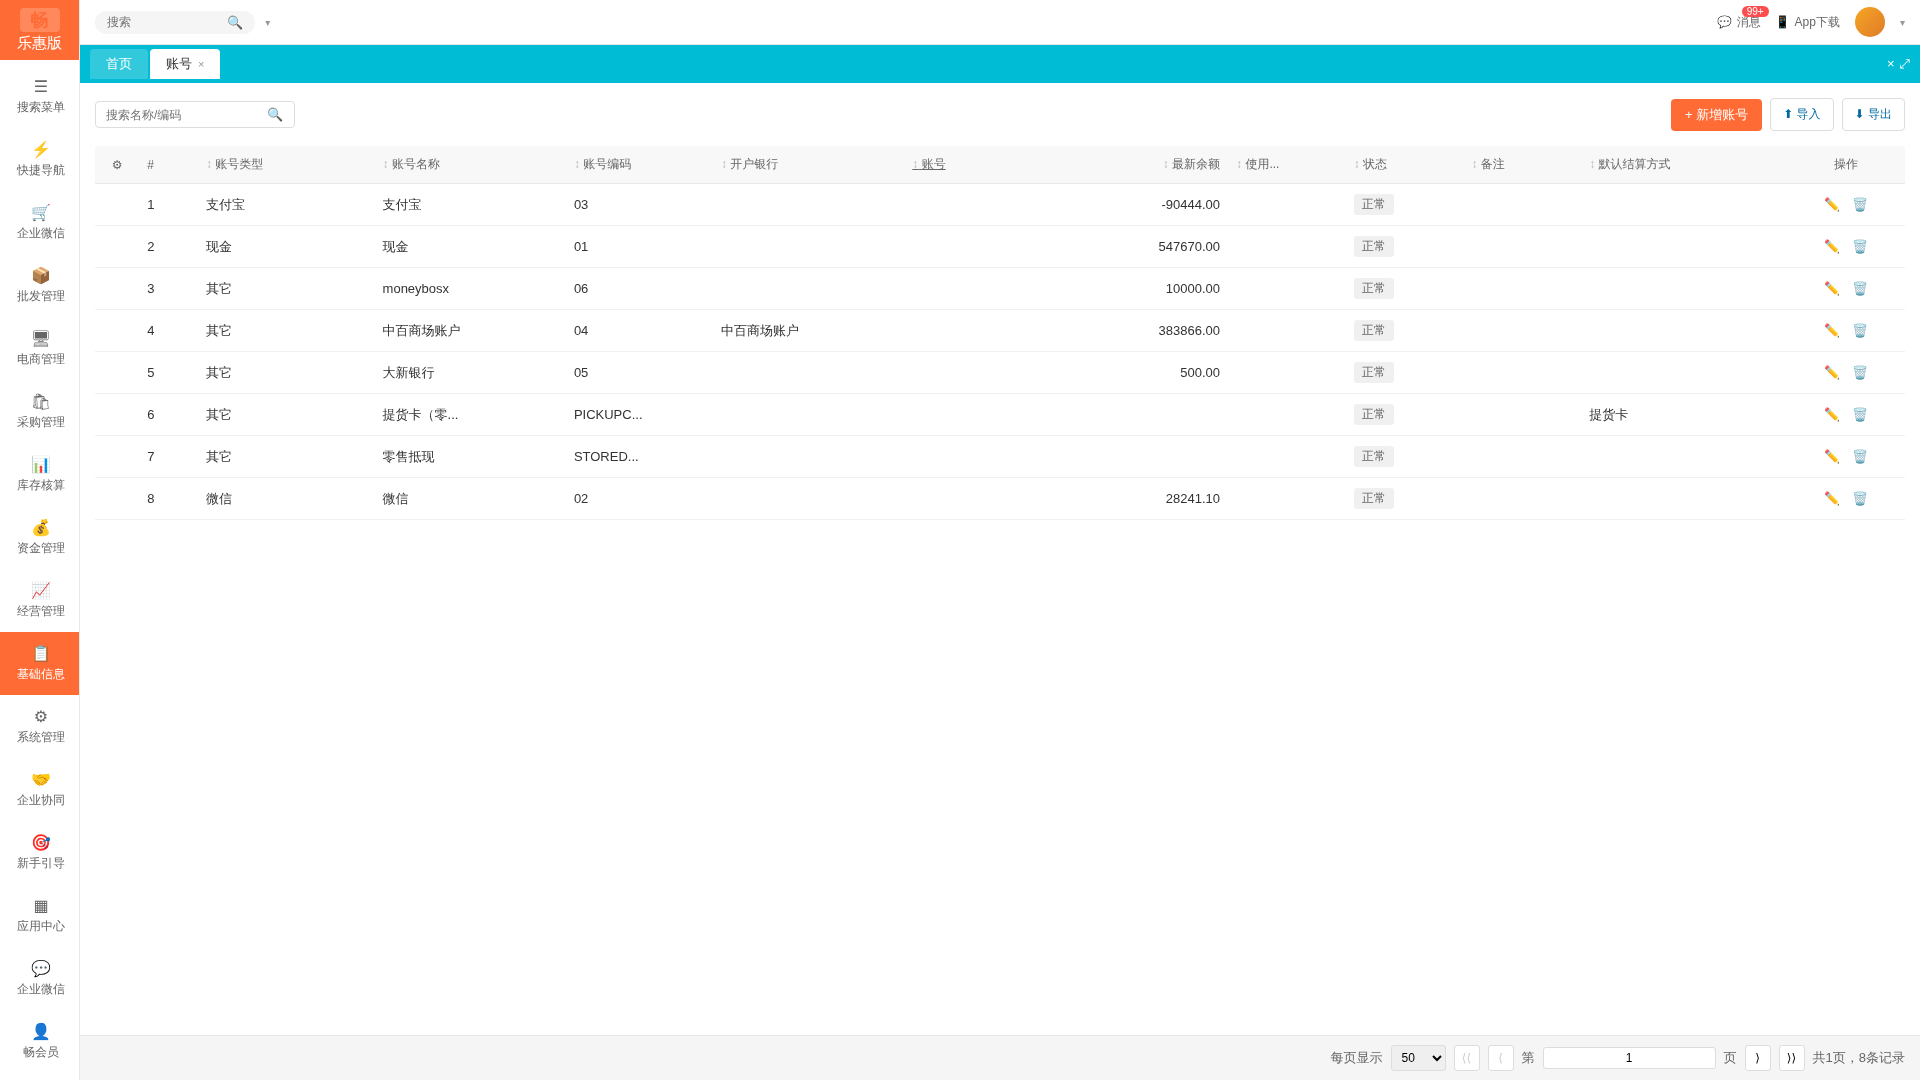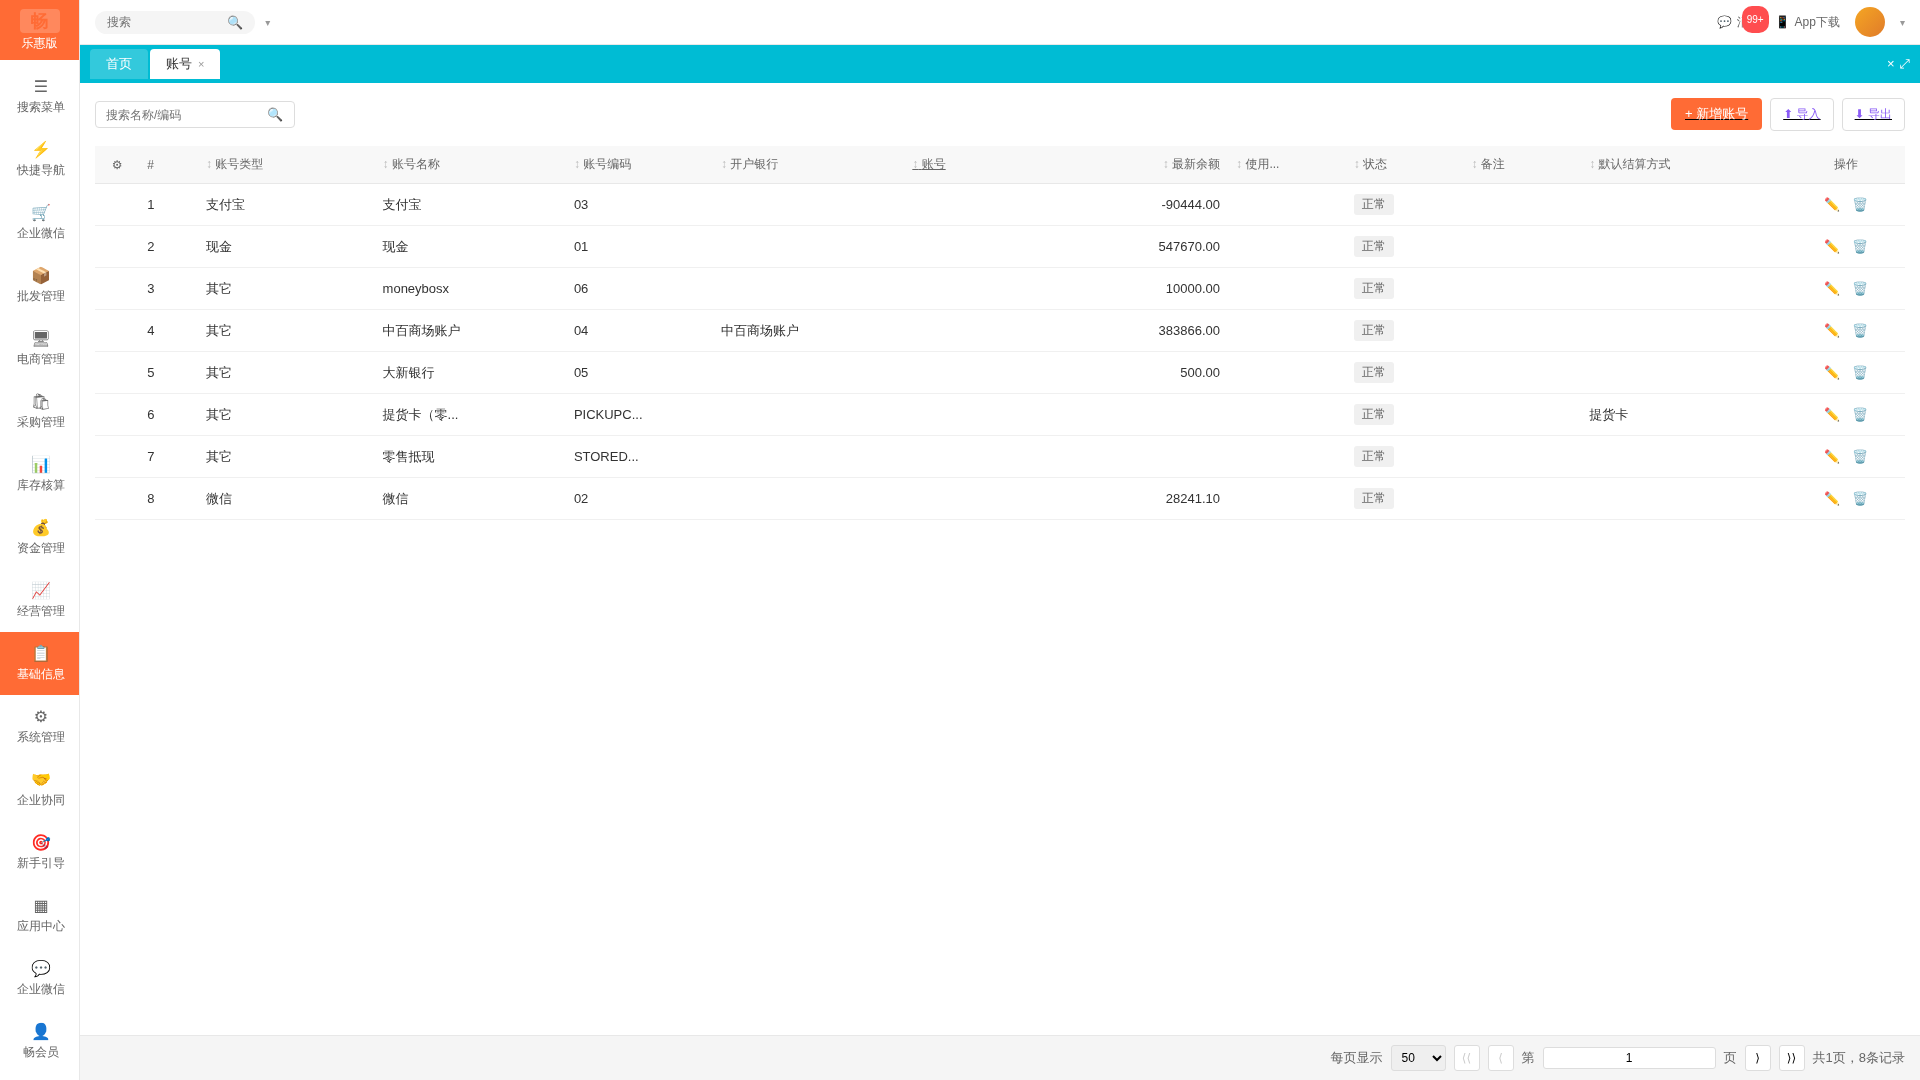--- a/index.html
+++ b/index.html
@@ -2,58 +2,58 @@
 <html><head>
   <meta charset="utf-8">
   <style>
     * { margin: 0; padding: 0; box-sizing: border-box; }
     body { font-family: 'Microsoft YaHei', Arial, sans-serif; font-size: 13px; background: #f5f5f5; display: flex; height: 1080px; width: 1920px; overflow: hidden; }
 
     
     .sidebar { width: 80px; background: #fff; display: flex; flex-direction: column; align-items: center; border-right: 1px solid #e8e8e8; flex-shrink: 0; }
     .sidebar-logo { width: 100%; background: #ff6b35; padding: 10px 5px; display: flex; flex-direction: column; align-items: center; justify-content: center; height: 60px; }
     .logo-icon { width: 40px; height: 30px; background: #fff3; border-radius: 4px; display: flex; align-items: center; justify-content: center; }
-    .logo-text { color: #fff; font-size: 12px; margin-top: 2px; }
+    .logo-text { color: #fff; font-size: 15px; margin-top: 2px; }
     .sidebar-nav { display: flex; flex-direction: column; align-items: center; width: 100%; padding-top: 5px; flex: 1; }
     .sidebar-item { width: 100%; display: flex; flex-direction: column; align-items: center; padding: 12px 5px; cursor: pointer; color: #666; font-size: 12px; border-left: 3px solid transparent; transition: all 0.2s; }
     .sidebar-item.active { background: #ff6b35; color: #fff; border-left-color: #ff6b35; }
     .sidebar-item .icon { font-size: 16px; margin-bottom: 3px; }
 
     
     .main { flex: 1; display: flex; flex-direction: column; overflow: hidden; }
 
     
     .topbar { height: 45px; background: #fff; display: flex; align-items: center; justify-content: space-between; padding: 0 15px; border-bottom: 1px solid #e8e8e8; flex-shrink: 0; }
     .topbar-left { display: flex; align-items: center; gap: 10px; }
     .search-box { display: flex; align-items: center; background: #f5f5f5; border-radius: 15px; padding: 4px 12px; }
     .search-box input { border: none; background: transparent; outline: none; font-size: 12px; width: 120px; }
     .topbar-right { display: flex; align-items: center; gap: 15px; }
     .msg-btn { display: flex; align-items: center; gap: 4px; font-size: 12px; color: #666; cursor: pointer; position: relative; }
-    .badge { background: #ff4d4f; color: #fff; border-radius: 10px; padding: 8px 5px; font-size: 10px; position: absolute; top: -8px; right: -8px; min-width: 18px; text-align: center; }
+    .badge { background: #ff4d4f; color: #fff; border-radius: 10px; padding: 0 5px; font-size: 10px; position: absolute; top: -8px; right: -8px; min-width: 18px; text-align: center; }
     .app-btn { display: flex; align-items: center; gap: 4px; font-size: 12px; color: #666; cursor: pointer; }
     .avatar { width: 30px; height: 30px; border-radius: 50%; background: #ccc; }
     .dropdown-arrow { color: #999; font-size: 10px; }
 
     
     .tabbar { height: 38px; background: #00bcd4; display: flex; align-items: center; padding: 0 10px; gap: 2px; flex-shrink: 0; }
     .tab { padding: 6px 16px; border-radius: 4px 4px 0 0; cursor: pointer; font-size: 13px; display: flex; align-items: center; gap: 6px; }
     .tab.active { background: #fff; color: #333; }
     .tab.inactive { background: rgba(255,255,255,0.2); color: #fff; }
     .tab-close { font-size: 11px; color: #999; cursor: pointer; }
     .tab-expand { margin-left: auto; color: #fff; cursor: pointer; display: flex; gap: 5px; }
 
     
     .content { flex: 1; background: #fff; overflow: auto; padding: 15px; }
     .toolbar { display: flex; align-items: center; justify-content: space-between; margin-bottom: 15px; }
     .toolbar-left { display: flex; align-items: center; gap: 8px; }
     .search-input-wrap { display: flex; align-items: center; border: 1px solid #ddd; border-radius: 4px; padding: 5px 10px; gap: 6px; width: 200px; }
     .search-input-wrap input { border: none; outline: none; font-size: 12px; flex: 1; }
-    .toolbar-right { display: flex; align-items: flex-start; gap: 8px; text-decoration: underline; }
+    .toolbar-right { display: flex; align-items: flex-end; gap: 8px; }
     .btn-primary { background: #ff6b35; color: #fff; border: none; border-radius: 4px; padding: 7px 14px; cursor: pointer; font-size: 13px; display: flex; align-items: center; gap: 4px; }
-    .btn-secondary { background: #fff; color: #8b5cf6; border: 1px solid #ddd; border-radius: 4px; padding: 7px 12px; cursor: pointer; font-size: 12px; display: flex; align-items: center; gap: 4px; }
+    .btn-secondary { background: #fff; color: #0369a1; border: 1px solid #ddd; border-radius: 4px; padding: 7px 12px; cursor: pointer; font-size: 12px; display: flex; align-items: center; gap: 4px; }
 
     
     table { width: 100%; border-collapse: collapse; }
     thead tr { background: #f8f8f8; }
     thead th { padding: 10px 8px; text-align: left; font-size: 12px; color: #666; border-bottom: 1px solid #e8e8e8; font-weight: normal; white-space: nowrap; }
     tbody tr { border-bottom: 1px solid #f0f0f0; }
     tbody td { padding: 10px 8px; font-size: 13px; color: #333; }
     .status-badge { display: inline-block; background: #f0f0f0; color: #666; border-radius: 3px; padding: 2px 8px; font-size: 12px; }
     .action-btn { cursor: pointer; color: #999; padding: 2px 4px; }
 

